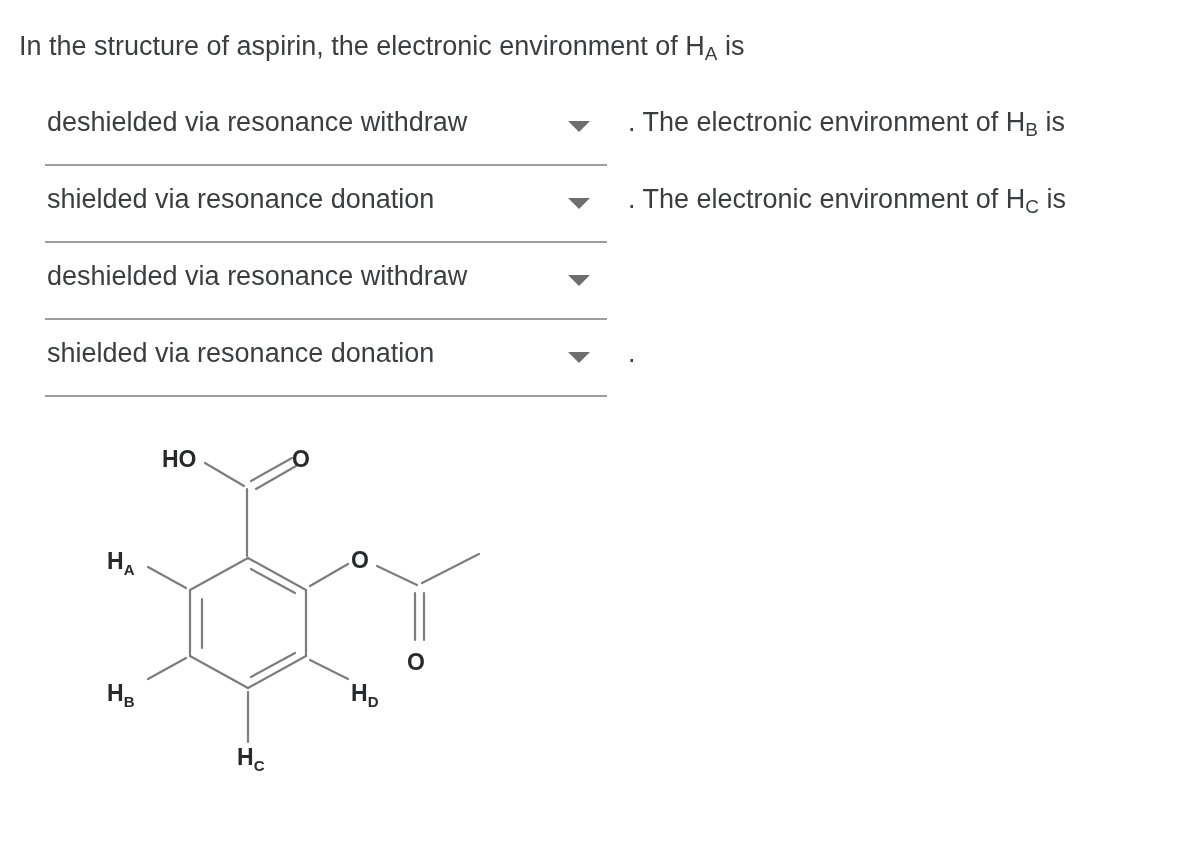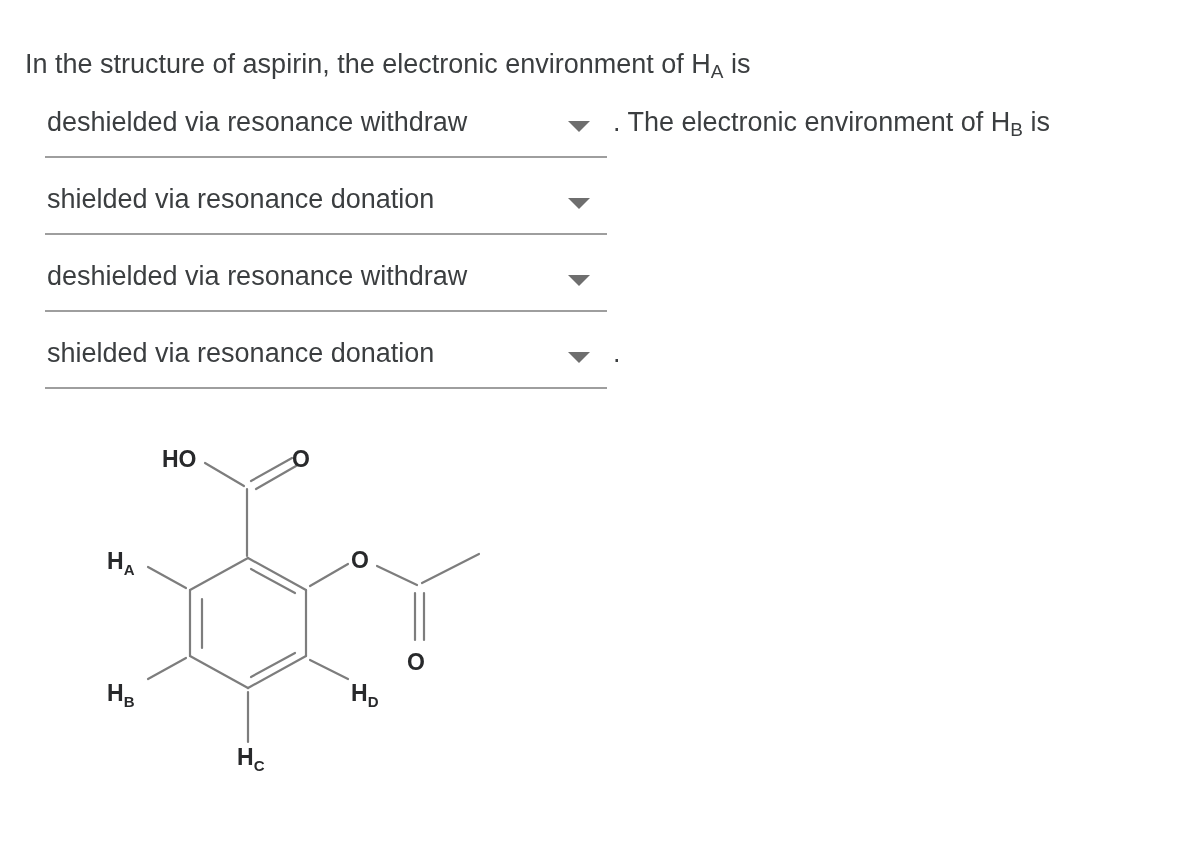--- a/index.html
+++ b/index.html
@@ -5,53 +5,53 @@
   html,body { margin:0; padding:0; }
   body {
     width:1200px; height:854px;
     background:#ffffff;
     font-family:"Liberation Sans", sans-serif;
     color:#3b3e40;
     position:relative;
     overflow:hidden;
   }
   .title {
-    position:absolute; left:25px; top:32px;
-    font-size:27px; line-height:28px; white-space:nowrap;margin-top:18px;
+    position:absolute; left:19px; top:32px;
+    font-size:27px; line-height:28px; white-space:nowrap;
   }
   .sub {
     font-size:19px; line-height:0;
     position:relative; top:5px;
     vertical-align:baseline;
   }
   .row {
     position:absolute; left:45px;
     display:flex; align-items:flex-start;
   }
   .row-1 { top:108px; }
   .row-2 { top:185px; }
   .row-3 { top:262px; }
   .row-4 { top:339px; }
   .dropdown {
     width:562px; box-sizing:border-box;
     border-bottom:2px solid #9e9e9e;
-    padding:0 0 20px 2px;
+    padding:0 0 28px 2px;
     position:relative;
     cursor:pointer;
   }
   .dd-text { font-size:27px; line-height:28px; white-space:nowrap; }
   .arrow {
     position:absolute; right:17px; top:13px;
     width:0; height:0;
     border-left:11px solid transparent;
     border-right:11px solid transparent;
     border-top:11px solid #6e6e6e;
   }
   .after {
-    margin-left:6px;
+    margin-left:21px;
     font-size:27px; line-height:28px; white-space:nowrap;
   }
   .molecule { position:absolute; left:60px; top:420px; }
   .bond { stroke:#7d7d7d; stroke-width:2.2; stroke-linecap:round; fill:none; }
   .atom {
     font-family:"Liberation Sans", sans-serif;
     font-size:23px; font-weight:600; fill:#28292b;
   }
   .atom-sub { font-size:15px; font-weight:600; }
 </style>
@@ -66,20 +66,21 @@
     <span class="arrow"></span>
   </div>
   <div class="after"><span>. The electronic environment of H</span><span class="sub">B</span><span> is</span></div>
 </div>
 
 <div class="row row-2">
   <div class="dropdown">
     <span class="dd-text">shielded via resonance donation</span>
     <span class="arrow"></span>
   </div>
+  <div class="after"><span>. The electronic environment of H</span><span class="sub">C</span><span> is</span></div>
 </div>
 
 <div class="row row-3">
   <div class="dropdown">
     <span class="dd-text">deshielded via resonance withdraw</span>
     <span class="arrow"></span>
   </div>
 </div>
 
 <div class="row row-4">

